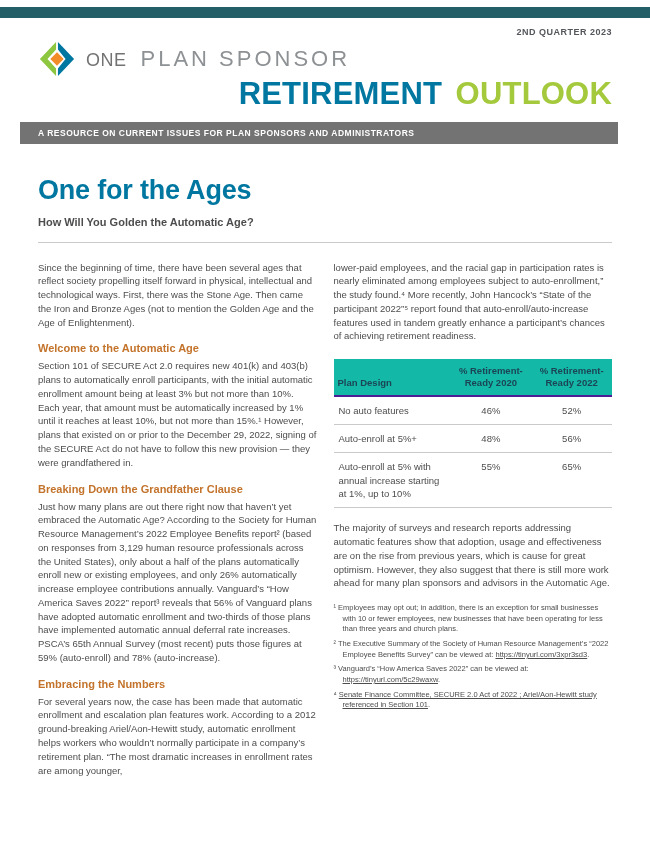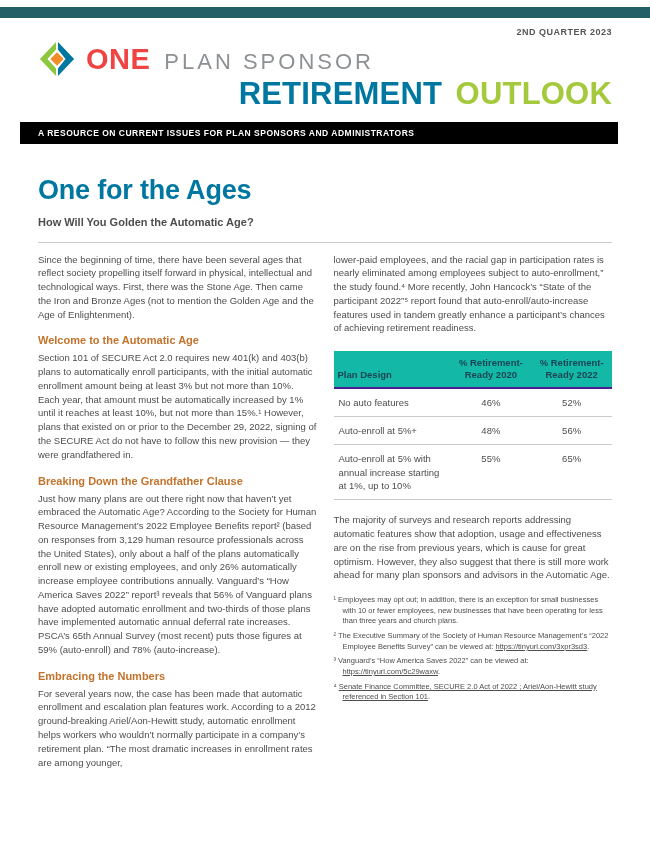--- a/index.html
+++ b/index.html
@@ -7,36 +7,36 @@
   body { font-family:"Liberation Sans", sans-serif; color:#4d4d4f; }
   .page { width:650px; height:841px; background:#ffffff; position:relative; overflow:hidden; margin:0 auto;border-radius:6px; }
 
   .topbar { margin-top:7px; height:11px; background:#235f66; }
 
   .header { padding:9px 38px 0 38px; }
   .quarter { text-align:right; font-size:9px; font-weight:bold; color:#54565a; letter-spacing:.5px; }
   .brand-row { display:flex; align-items:center; margin-top:3px; }
   .logo-svg { width:38px; height:38px; margin-right:10px; flex:0 0 auto; }
   .brand-text { display:flex; align-items:baseline; white-space:nowrap; }
-  .brand-one { font-size:29px; font-weight:700; color:#ef4444; letter-spacing:.5px; }
+  .brand-one { font-size:18px; font-weight:400; color:#737373; letter-spacing:.5px; }
   .brand-digital { font-size:23px; font-weight:400; color:#85888b; letter-spacing:.5px; }
   .brand-suffix { font-size:22px; font-weight:300; color:#8e9194; letter-spacing:3px; margin-left:14px; }
   .title-row { text-align:right; margin-top:0px; line-height:1.05; white-space:nowrap; }
   .title-word1 { font-size:31px; font-weight:700; color:#0077a0; letter-spacing:.2px;text-align:center; }
   .title-word2 { font-size:31px; font-weight:700; color:#a4c93c; letter-spacing:.2px; margin-left:9px; }
 
-  .banner { margin:11px 32px 0 20px; background:#000000; color:#ffffff;
+  .banner { margin:11px 32px 0 20px; background:#737373; color:#ffffff;
             font-size:8.5px; font-weight:700; letter-spacing:.5px; padding:6px 10px 6px 18px; }
 
   .content { padding:31px 38px 0 38px; }
   .article-title { font-size:27px; font-weight:700; color:#0077a0; letter-spacing:-.2px; }
   .article-subtitle { margin-top:10px; font-size:11px; font-weight:700; color:#4d4d4f; }
   .rule { margin-top:14px; border:none; border-top:1px solid #c8cacc; height:0; }
 
-  .columns { display:flex; gap:17px; margin-top:10px; }
+  .columns { display:flex; gap:17px; margin-top:18px; }
   .col { flex:1 1 0; min-width:0; }
 
   p.body { font-size:9.5px; line-height:1.45; color:#4d4d4f; }
   h3.sec-heading { margin-top:13px; margin-bottom:5px; font-size:11px; font-weight:700; color:#c3732b; }
 
   table.rr { width:100%; border-collapse:collapse; margin-top:16px; }
   table.rr th { background:#14b8a6; color:#1b4556; font-weight:700; font-size:9.5px;
                 text-align:center; vertical-align:bottom; padding:6px 4px 5px 4px;
                 border-bottom:2px solid #4c1d95; line-height:1.3; }
   table.rr th.design-col { text-align:left; width:42%; }

